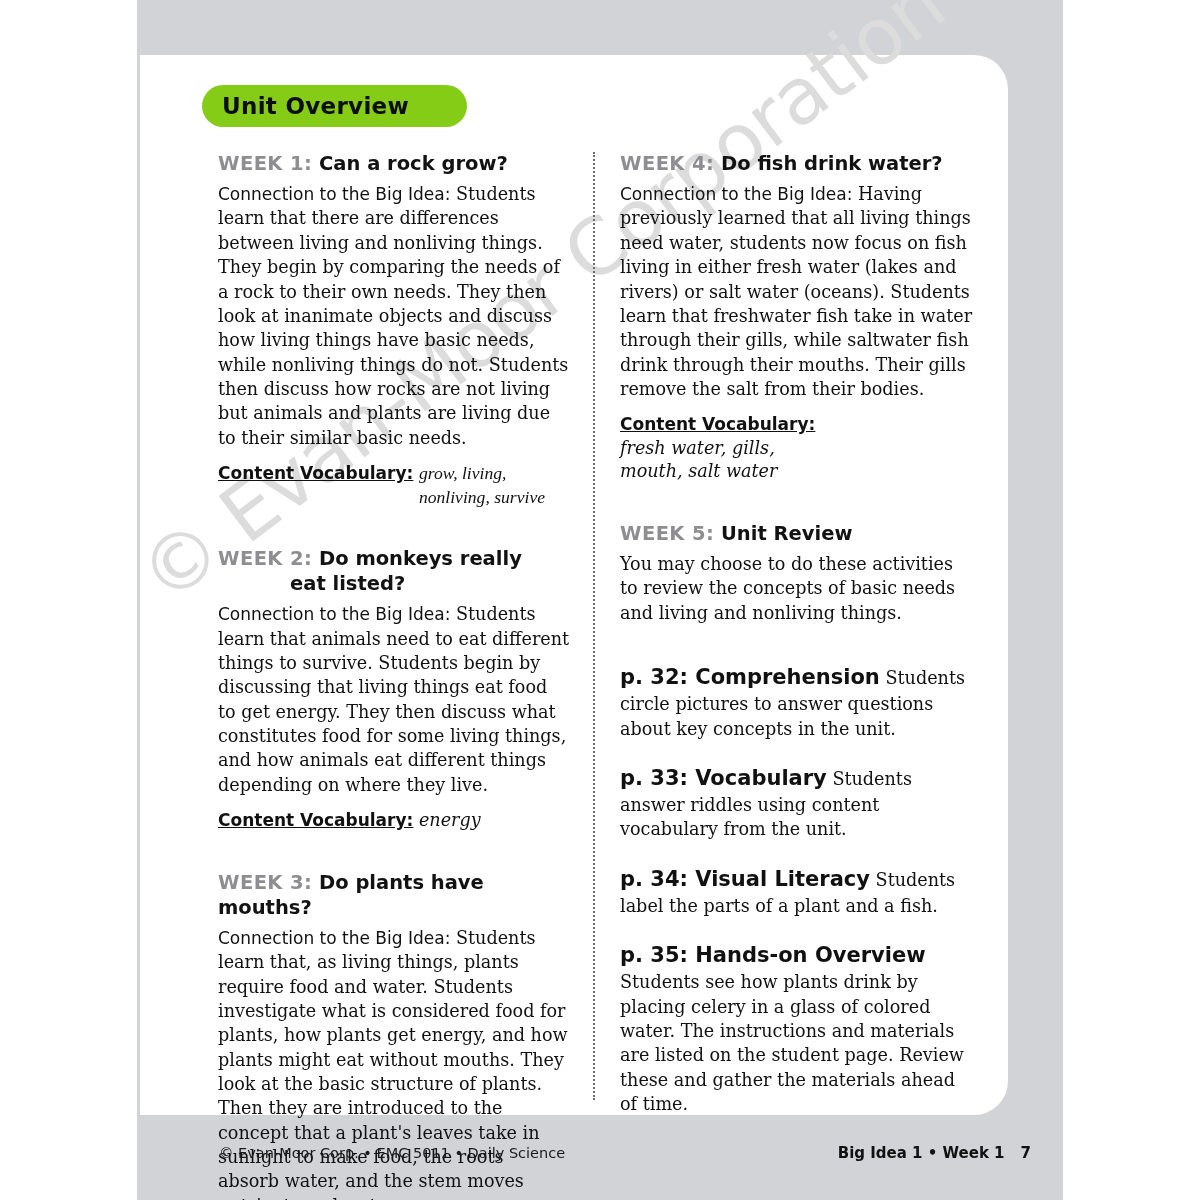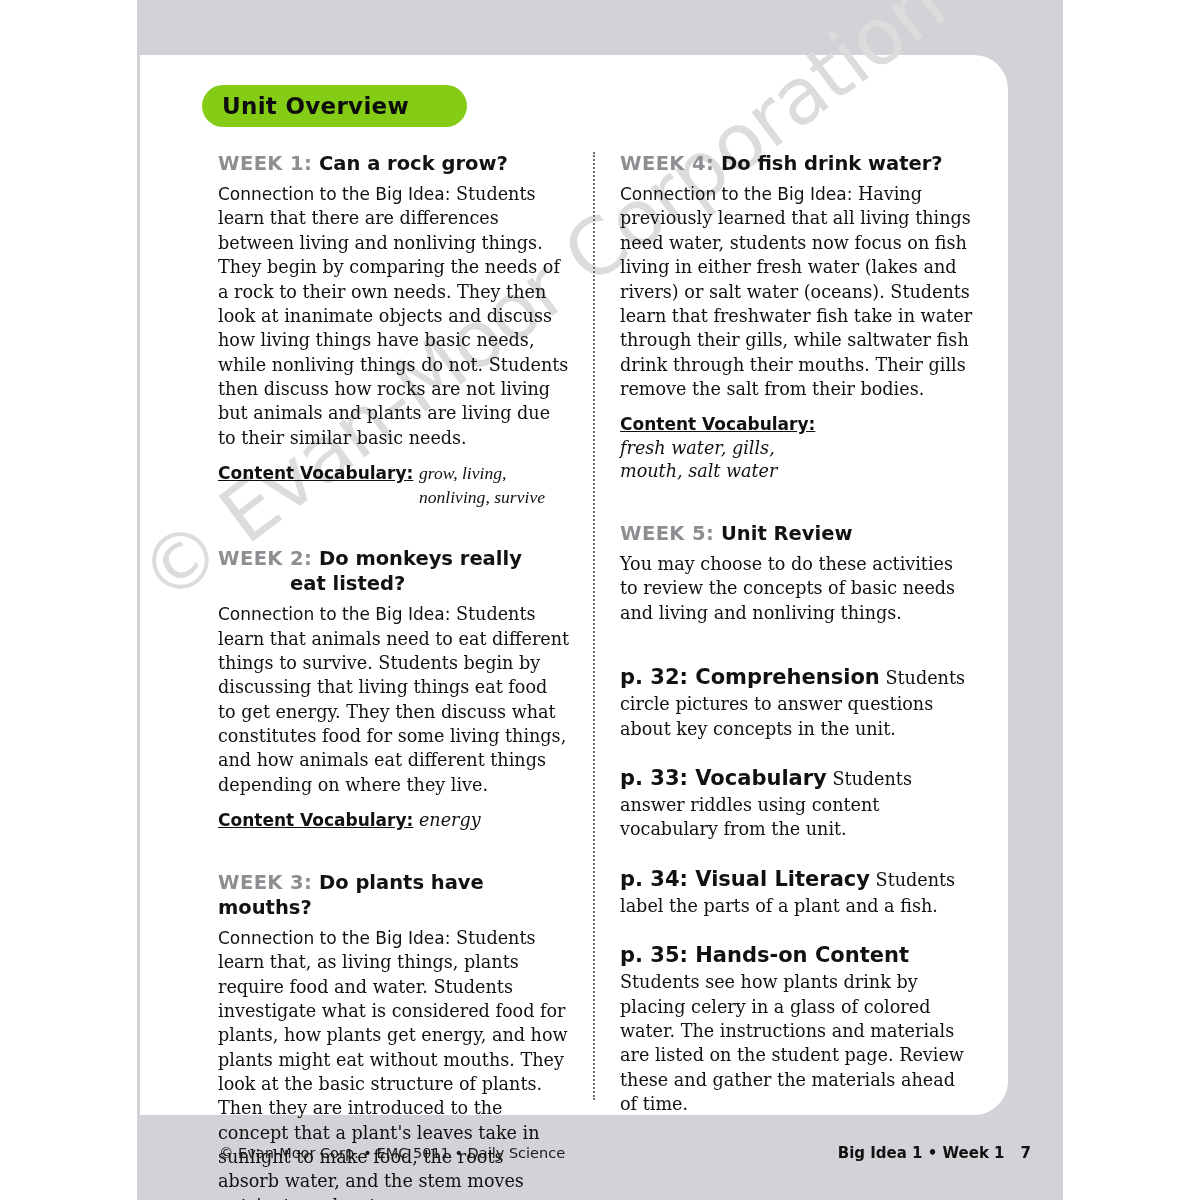--- a/index.html
+++ b/index.html
@@ -289,21 +289,21 @@
       <p class="para">You may choose to do these activities to review the concepts of basic needs and living and nonliving things.</p>
 
       <div class="spacer-md"></div>
 
       <p class="review-item"><span class="item-label">p. 32: Comprehension</span> <span>Students circle pictures to answer questions about key concepts in the unit.</span></p>
 
       <p class="review-item"><span class="item-label">p. 33: Vocabulary</span> <span>Students answer riddles using content vocabulary from the unit.</span></p>
 
       <p class="review-item"><span class="item-label">p. 34: Visual Literacy</span> <span>Students label the parts of a plant and a fish.</span></p>
 
-      <p class="review-item"><span class="item-label">p. 35: Hands-on Content</span> <span>Students see how plants drink by placing celery in a glass of colored water. The instructions and materials are listed on the student page. Review these and gather the materials ahead of time.</span></p>
+      <p class="review-item"><span class="item-label">p. 35: Hands-on Overview</span> <span>Students see how plants drink by placing celery in a glass of colored water. The instructions and materials are listed on the student page. Review these and gather the materials ahead of time.</span></p>
     </div>
 
   </div>
 
 </div>
 
 <div id="footer">
   <div id="footer-left">© Evan-Moor Corp. • EMC 5011 • Daily Science</div>
   <div id="footer-right">
     <span class="fr-text">Big Idea 1 • Week 1</span><span class="fr-page">7</span>

